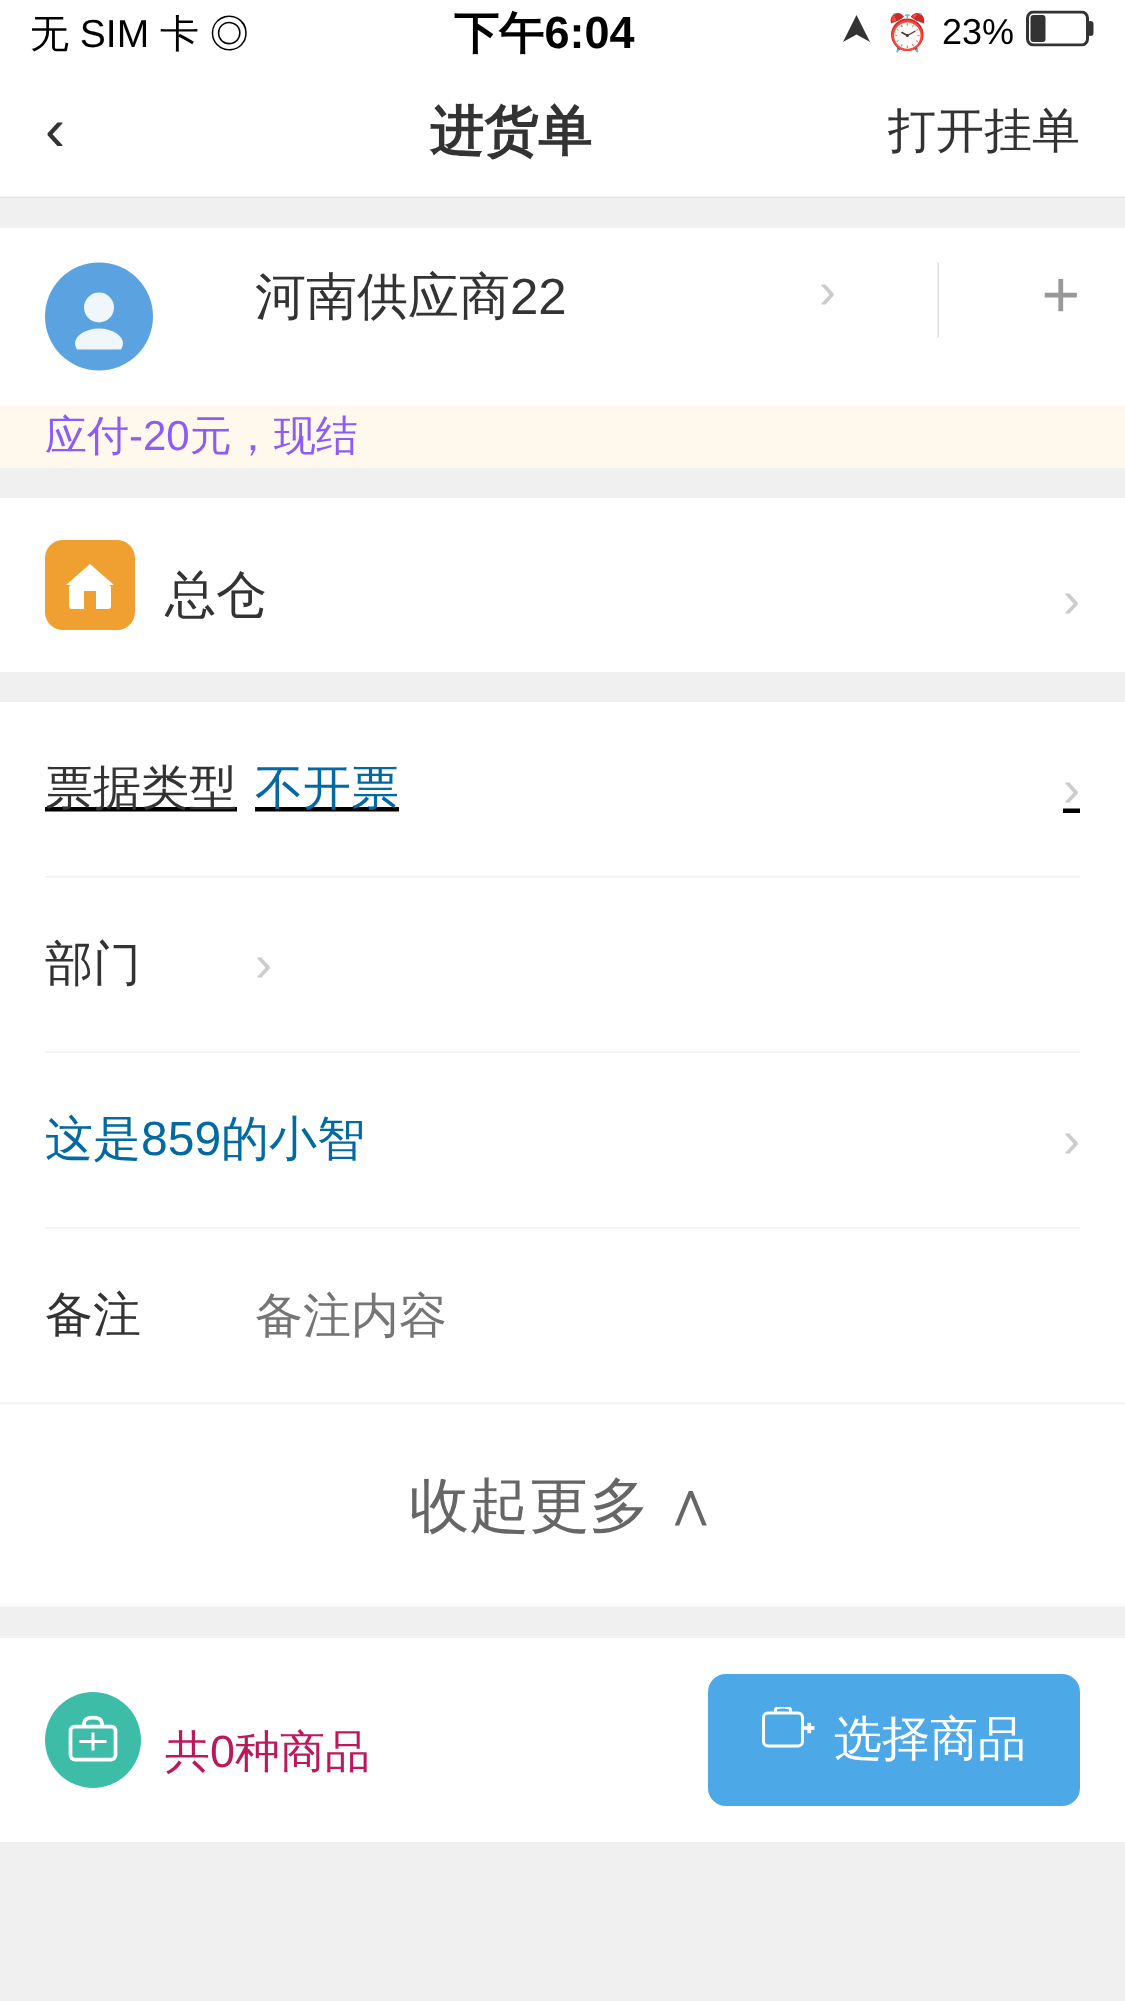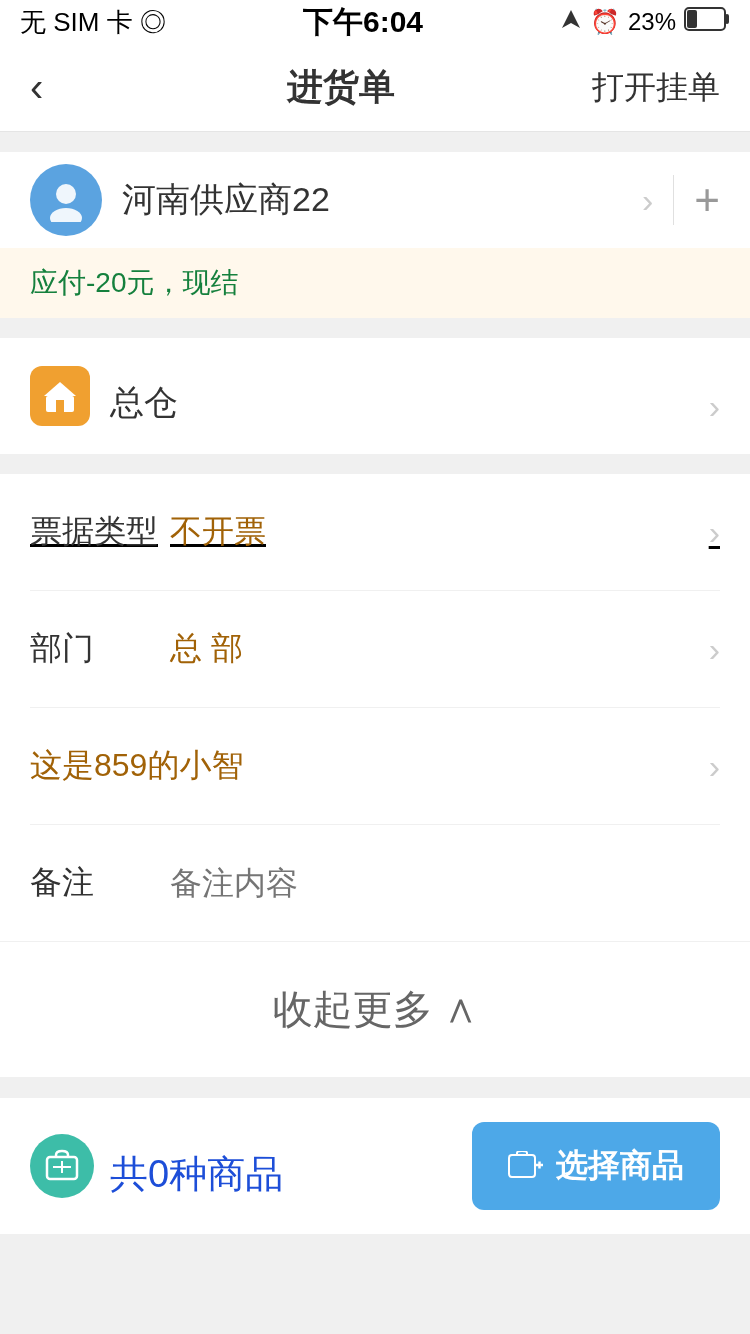--- a/index.html
+++ b/index.html
@@ -62,23 +62,23 @@
 
     
     .card-section {
       background: #fff;
       padding: 0 30px;
     }
 
     
     .supplier-row {
       display: flex;
-      align-items: center;
-      padding: 12px 0;
+      padding: 23px 0;
       border-bottom: none;
+      gap: 48px;
     }
     .supplier-avatar {
       width: 72px;
       height: 72px;
       border-radius: 50%;
       background: #5ba3e0;
       display: flex;
       align-items: center;
       justify-content: center;
       margin-right: 20px;
@@ -95,23 +95,23 @@
       height: 50px;
       background: #e0e0e0;
       margin: 0 20px;
     }
     .chevron-icon { color: #ccc; font-size: 34px; }
     .add-icon { color: #999; font-size: 44px; line-height: 1; }
 
     
     .notice-bar {
       background: #fff8ec;
-      padding: 16px 30px;
+      padding: 2px 30px;
       font-size: 28px;
-      color: #15803d;
+      color: #8b5cf6;
     }
 
     
     .warehouse-row {
       display: flex;
       align-items: flex-end;
       padding: 28px 0;
     }
     .warehouse-icon {
       width: 60px;
@@ -140,21 +140,21 @@
     }
     .form-label {
       font-size: 32px;
       color: #333;
       width: 140px;
       flex-shrink: 0;
     }
     .form-value {
       flex: 1;
       font-size: 32px;
-      color: #a16207;
+      color: #0369a1;
     }
     .form-value.placeholder {
       color: #ccc;
     }
     .form-value input {
       border: none;
       outline: none;
       font-size: 32px;
       color: #ccc;
       width: 100%;
@@ -189,36 +189,35 @@
     .product-icon-bg {
       width: 64px;
       height: 64px;
       border-radius: 50%;
       background: #3dbda8;
       display: flex;
       align-items: center;
       justify-content: center;
     }
     .product-count-text {
-      font-size: 38px;
-      color: #1d4ed8;
+      font-size: 30px;
+      color: #be185d;
       margin-top: 16px;
     }
     .select-product-btn {
       background: #4da8e8;
       color: #fff;
       border: none;
       border-radius: 12px;
       padding: 22px 36px;
       font-size: 32px;
       display: flex;
-      align-items: center;
+      align-items: flex-start;
       gap: 12px;
       cursor: pointer;
-      font-weight: bold;
     }
 
     
     .page-bg {
       background: #f0f0f0;
       min-height: 300px;
     }
   </style>
 </head>
 <body>
@@ -293,21 +292,20 @@
 <div class="card-section">
 
   <div class="form-row" style="border-top: none; text-decoration: underline;">
     <div class="form-label">票据类型</div>
     <div class="form-value">不开票</div>
     <div class="chevron-icon">›</div>
   </div>
 
   <div class="form-row">
     <div class="form-label">部门</div>
-    <div class="form-value">总 部</div>
     <div class="chevron-icon">›</div>
   </div>
 
   <div class="form-row">
     <div class="form-value">这是859的小智</div>
     <div class="chevron-icon">›</div>
   </div>
 
   <div class="form-row">
     <div class="form-label">备注</div>

